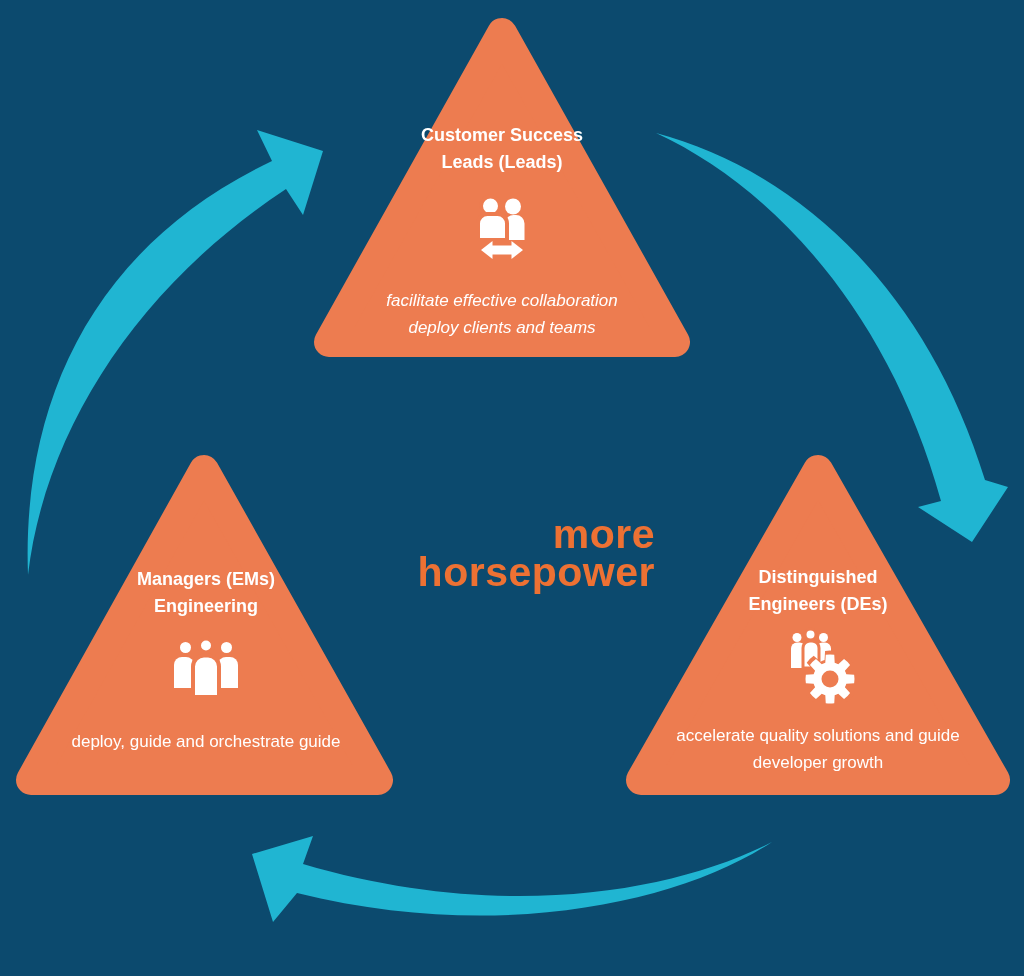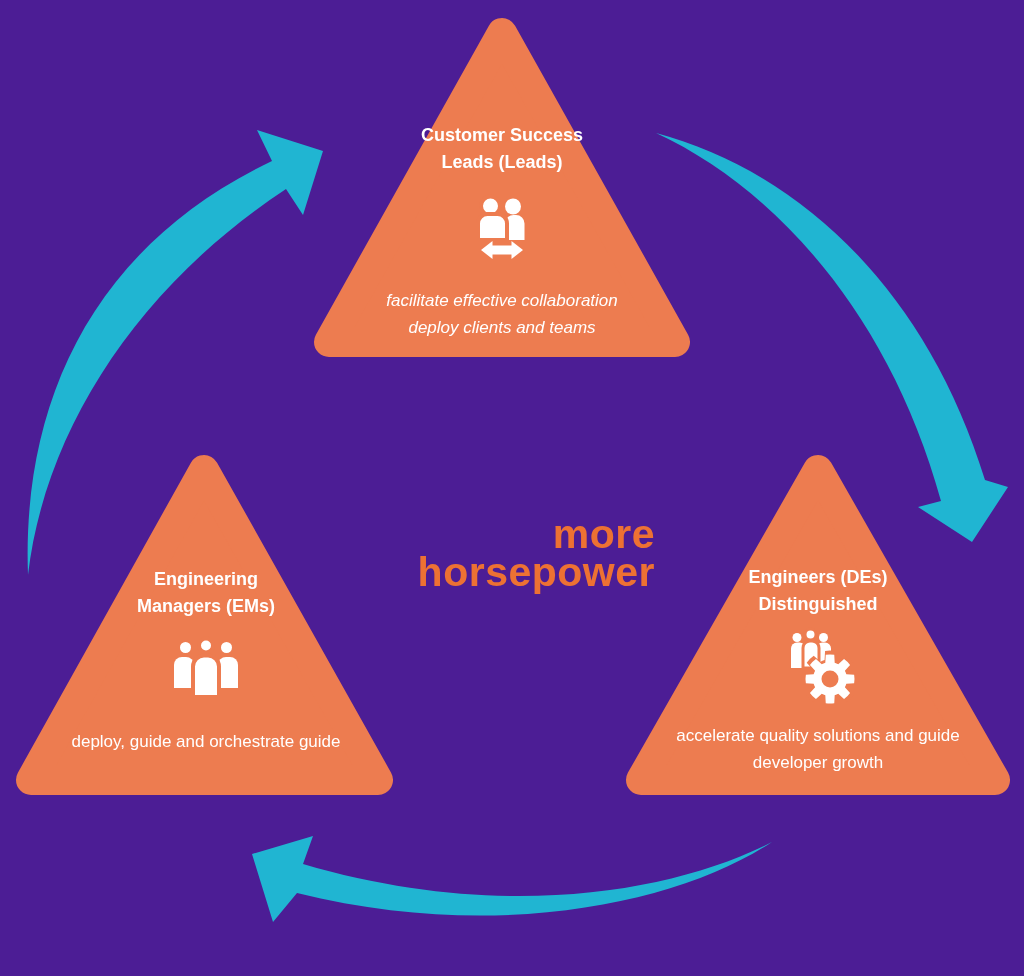--- a/index.html
+++ b/index.html
@@ -1,17 +1,17 @@
 <!DOCTYPE html>
 <html><head>
 <meta charset="utf-8">
 <style>
   html,body{margin:0;padding:0;background:#000;}
   .stage{
-    position:relative;width:1024px;height:976px;background:#4c1d95;overflow:hidden;
+    position:relative;width:1024px;height:976px;background:#0c4a6e;overflow:hidden;
     font-family:"Liberation Sans",sans-serif;
   }
   .stage svg{position:absolute;left:0;top:0;}
   .tri{stroke:#ED7C50;stroke-width:30;stroke-linejoin:round;}
   .cut{stroke:#ED7C50;}
   .node-text{position:absolute;text-align:center;color:#ffffff;}
   .node-title{font-size:18px;font-weight:bold;line-height:27px;}
   .node-desc{font-size:17px;font-weight:normal;line-height:27px;}
   .center-label{
     position:absolute;left:355px;top:515px;width:300px;text-align:right;
@@ -68,30 +68,30 @@
   <div class="node-text node-title" style="left:352px;top:122px;width:300px;">
     <div>Customer Success</div>
     <div>Leads (Leads)</div>
   </div>
   <div class="node-text node-desc" style="left:322px;top:287px;width:360px;font-style:italic;">
     <div>facilitate effective collaboration</div>
     <div>deploy clients and teams</div>
   </div>
 
   <div class="node-text node-title" style="left:56px;top:566px;width:300px;">
+    <div>Managers (EMs)</div>
     <div>Engineering</div>
-    <div>Managers (EMs)</div>
   </div>
   <div class="node-text node-desc" style="left:26px;top:728px;width:360px;">
     <div>deploy, guide and orchestrate guide</div>
   </div>
 
   <div class="node-text node-title" style="left:668px;top:564px;width:300px;">
+    <div>Distinguished</div>
     <div>Engineers (DEs)</div>
-    <div>Distinguished</div>
   </div>
   <div class="node-text node-desc" style="left:608px;top:722px;width:420px;">
     <div>accelerate quality solutions and guide</div>
     <div>developer growth</div>
   </div>
 
   <div class="center-label">more horsepower</div>
 
 </div>
 

